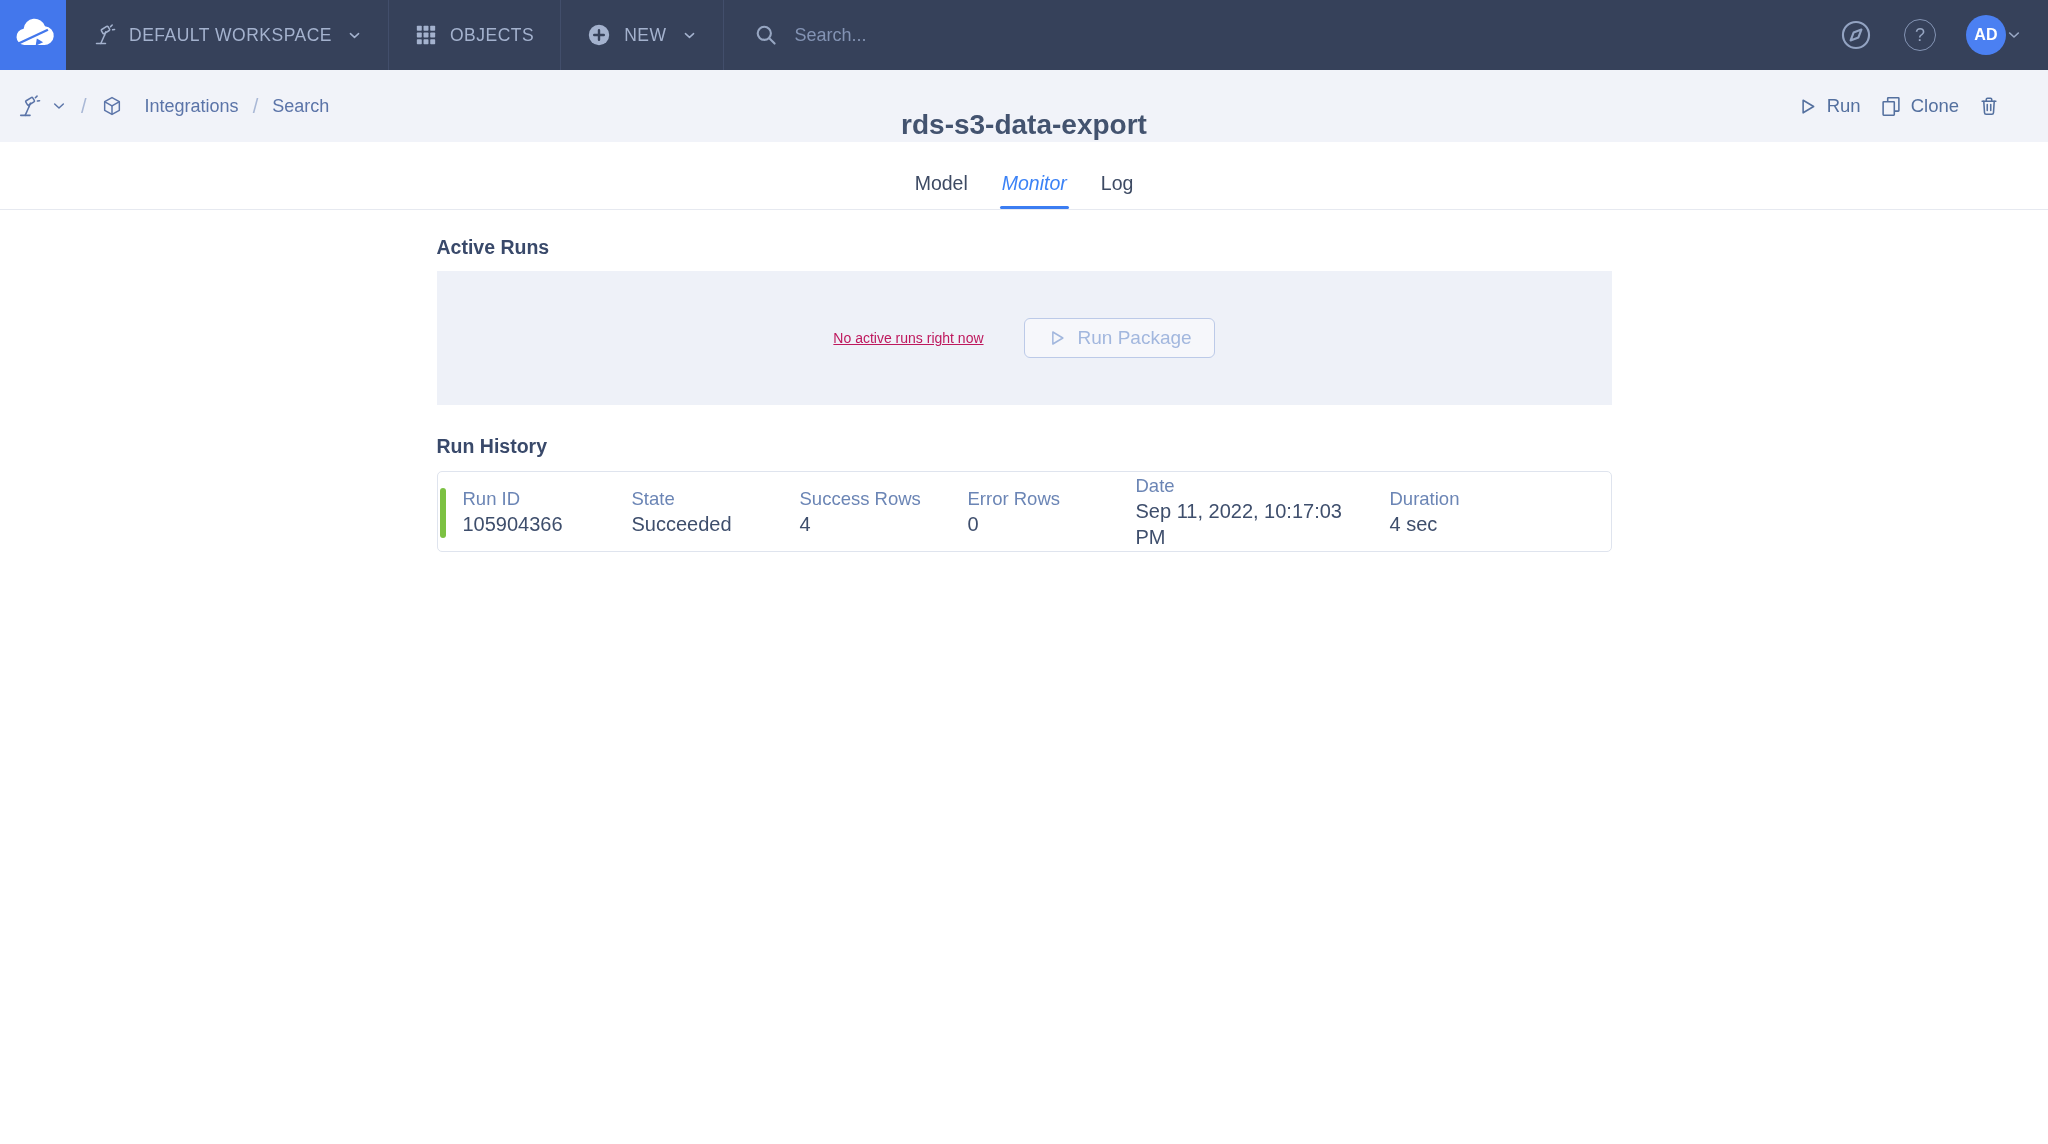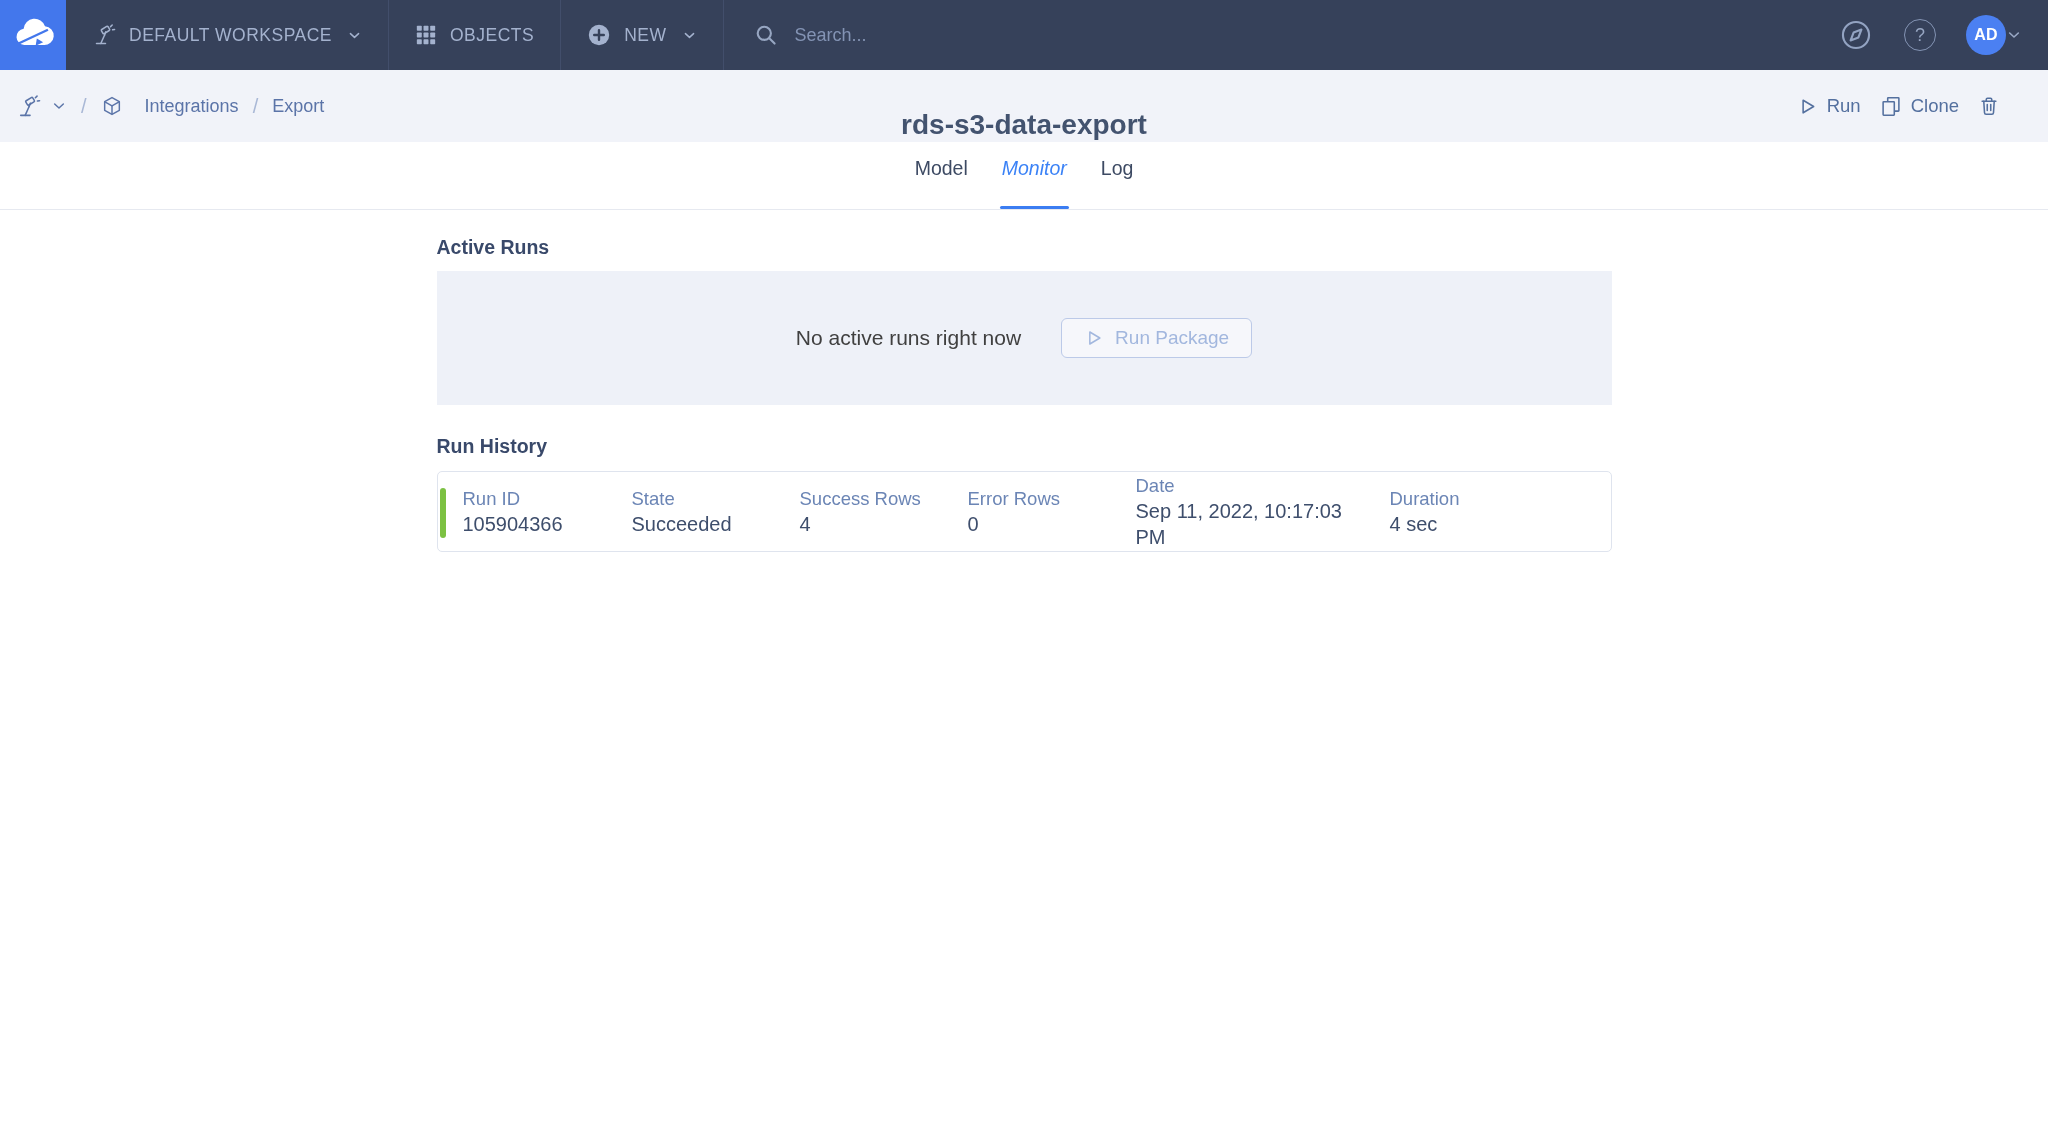--- a/index.html
+++ b/index.html
@@ -65,40 +65,40 @@
   }
   .header-actions { display: flex; align-items: center; gap: 19px; padding-right: 48px; font-size: 18.5px; }
   .action-btn { display: flex; align-items: center; gap: 9px; color: #54709F; cursor: pointer; }
 
   
   .tabs {
     height: 68px; border-bottom: 1px solid #E6E9F0; display: flex;
     align-items: stretch; justify-content: center;
   }
   .tab {
-    display: flex; align-items: flex-start; padding: 0 17px; font-size: 19.5px;
+    display: flex; align-items: center; padding: 0 17px; font-size: 19.5px;
     color: #3D4A63; cursor: pointer; position: relative; margin-top: 15px;
   }
   .tab--active { color: #3b82f6; font-style: italic; }
   .tab--active::after {
     content: ""; position: absolute; left: 15px; right: 15px; bottom: 0;
     height: 3px; background: #3B7DF2; border-radius: 2px;
   }
 
   
   .content { width: 1175px; margin: 0 auto; }
   .section-label { font-size: 19.5px; font-weight: 700; color: #39496A; }
   .active-runs .section-label { margin: 26px 0 12px; }
   .run-history .section-label { margin: 30px 0 13px; }
 
   .empty-panel {
     height: 134px; background: #EEF1F8; display: flex; align-items: center;
     justify-content: center; gap: 40px;
   }
-  .empty-text { font-size: 21px; color: #404040; }
+  .empty-text { font-size: 14px; color: #be185d; text-decoration: underline; }
   .run-package-btn {
     height: 40px; padding: 0 22px; display: inline-flex; align-items: center; gap: 11px;
     background: rgba(255,255,255,0.45); border: 1px solid #BCCAE8; border-radius: 6px;
     color: #A2B7DE; font-size: 19px; font-family: "Liberation Sans", sans-serif; cursor: default;
   }
 
   .run-card {
     position: relative; height: 81px; border: 1px solid #DFE4EE; border-radius: 5px;
     background: #fff; display: flex; align-items: center; padding-left: 25px;
   }
@@ -251,21 +251,21 @@
           <svg width="22" height="22" viewBox="0 0 24 24" fill="none" stroke="currentColor" stroke-width="1.6" stroke-linejoin="round">
             <path d="M12 2.8l8 4.5v9.4l-8 4.5-8-4.5V7.3z"></path>
             <path d="M4.3 7.5L12 11.8l7.7-4.3"></path>
             <path d="M12 11.8V21"></path>
           </svg>
         </span>
         <span>Integrations</span>
       </div>
       <span class="crumb-sep">/</span>
       <span class="crumb-link">
-        <span>Export</span>
+        <span>Search</span>
       </span>
     </div>
 
     <h1 class="page-title">rds-s3-data-export</h1>
 
     <div class="header-actions">
       <span class="action-btn">
         <span>
           <svg width="21" height="21" viewBox="0 0 24 24" fill="none" stroke="currentColor" stroke-width="1.8" stroke-linejoin="round">
               <path d="M7 4.8L19 12 7 19.2z"></path>

